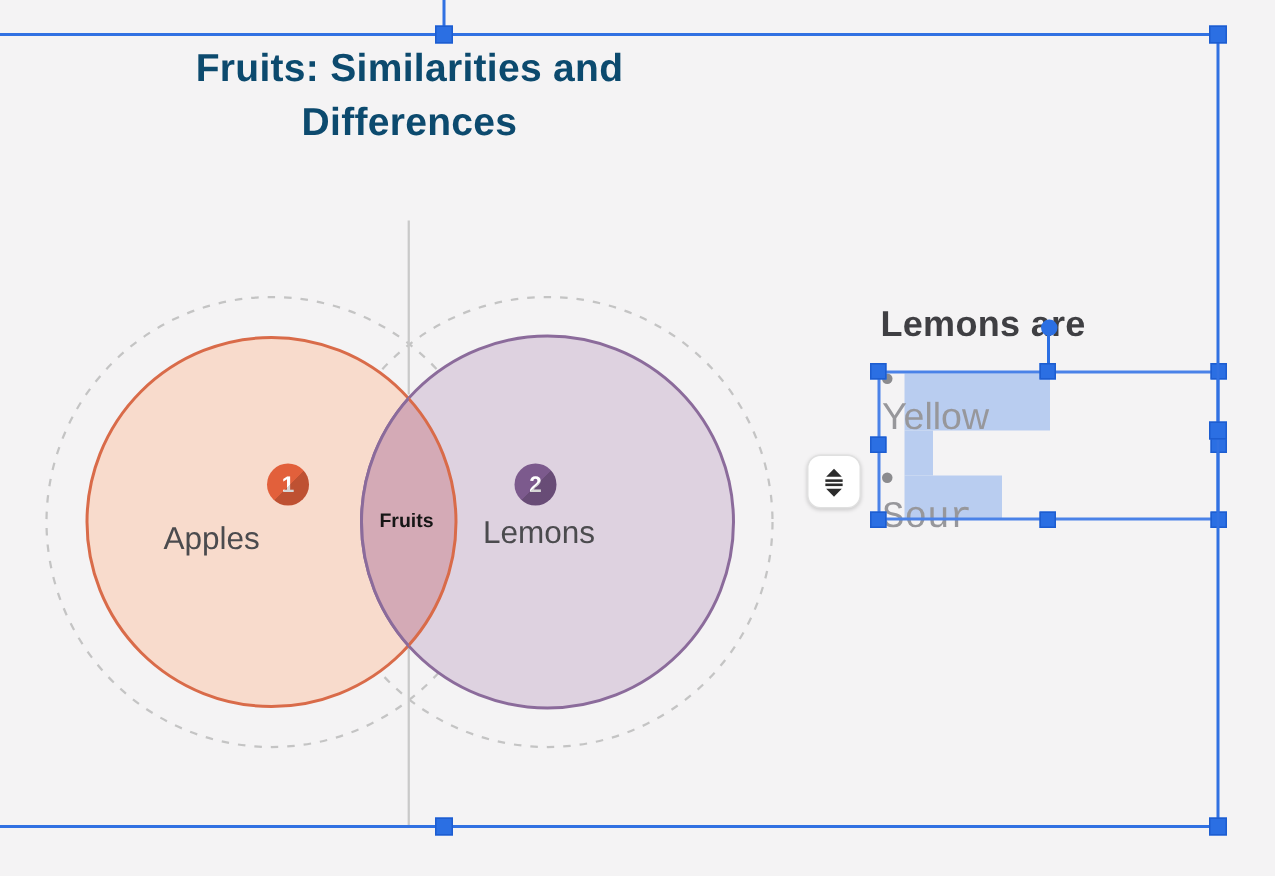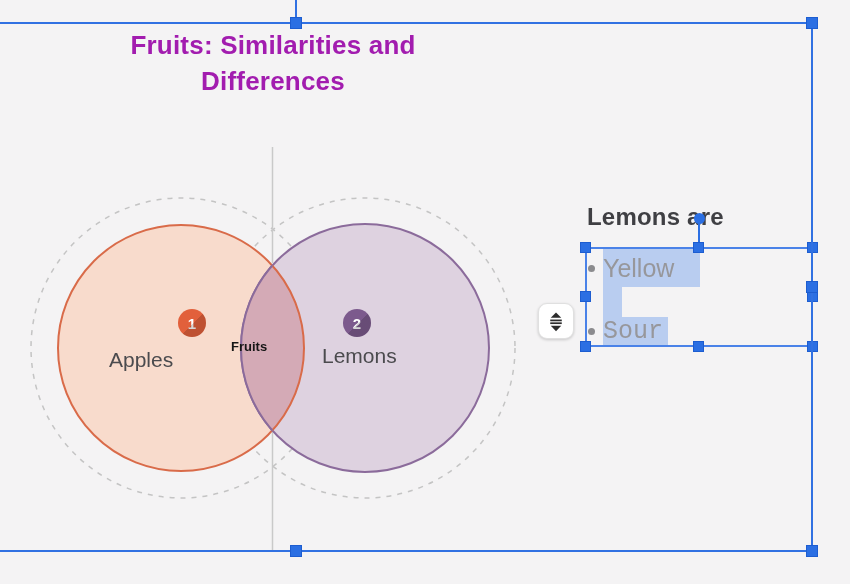--- a/index.html
+++ b/index.html
@@ -2,43 +2,43 @@
 <html><head>
 <meta charset="utf-8">
 <style>
   html,body{margin:0;padding:0;}
   body{width:850px;height:584px;overflow:hidden;font-family:"Liberation Sans",sans-serif;}
   #canvas{position:relative;width:850px;height:584px;background:#f4f3f4;overflow:hidden;}
   .abs{position:absolute;}
 
   
   #slide-title{left:0;top:27px;width:546px;text-align:center;font-size:26px;line-height:36px;
-    font-weight:700;color:#a21caf;white-space:pre-line;letter-spacing:0.2px;}
+    font-weight:700;color:#0c4a6e;white-space:pre-line;letter-spacing:0.2px;}
 
   
   #venn-svg{left:0;top:0;}
 
   
   .circle-label{font-size:21px;color:#4b4b4e;text-align:left;width:140px;}
   #label-apples{left:109px;top:348px;}
   #label-lemons{left:322px;top:344px;}
-  #label-fruits{left:231px;top:339px;width:80px;text-align:left;font-size:13px;font-weight:700;color:#161616;}
+  #label-fruits{left:231px;top:339px;width:80px;text-align:center;font-size:13px;font-weight:700;color:#161616;}
   .badge{width:28px;height:28px;border-radius:50%;overflow:hidden;display:flex;align-items:center;
     justify-content:center;color:#fff;font-size:15px;font-weight:700;}
   .badge::after{content:'';position:absolute;inset:0;background:linear-gradient(135deg,transparent 52%,rgba(0,0,0,0.16) 52%);}
   #badge-1{left:178px;top:309px;background:#e2603b;}
   #badge-2{left:343px;top:309px;background:#7c5a8d;}
 
   
   #notes-heading{left:587px;top:203px;font-size:24px;font-weight:700;color:#3f3f43;letter-spacing:0.2px;}
   .hl{background:#b9cdf0;}
   #hl-line1{left:603px;top:249px;width:97px;height:38px;}
   #hl-line2{left:603px;top:287px;width:19px;height:30px;}
   #hl-line3{left:603px;top:317px;width:65px;height:29px;}
-  .note-line{left:588px;display:flex;align-items:center;gap:8px;}
+  .note-line{left:588px;display:flex;align-items:flex-start;gap:8px;flex-direction:column;}
   #note-line1{top:249px;height:38px;}
   #note-line2{top:315px;height:32px;font-family:Liberation Mono, monospace;}
   .note-dot{width:7px;height:7px;border-radius:50%;background:#8b8b8e;flex:0 0 auto;}
   .note-text{font-size:25px;color:#97979b;}
 
   
   #textbox-border{left:585px;top:247px;width:228px;height:100px;border:2px solid #4a82e8;box-sizing:border-box;}
   .tb-handle{width:11px;height:11px;background:#2b6fe3;border:1px solid #1d5dd0;box-sizing:border-box;}
   #rotate-stem{left:698px;top:222px;width:2px;height:25px;background:#2b6fe3;}
   #rotate-dot{left:694px;top:213px;width:11px;height:11px;border-radius:50%;background:#2b6fe3;}

